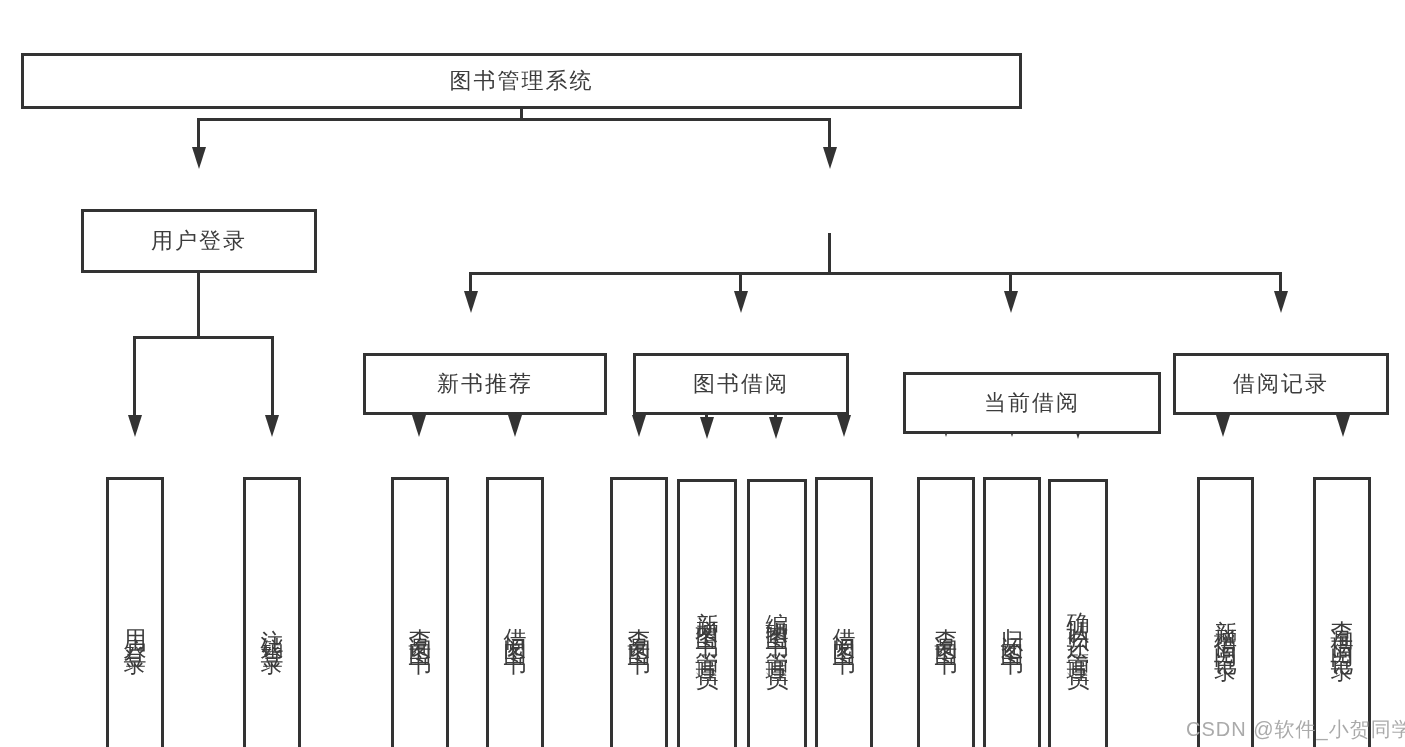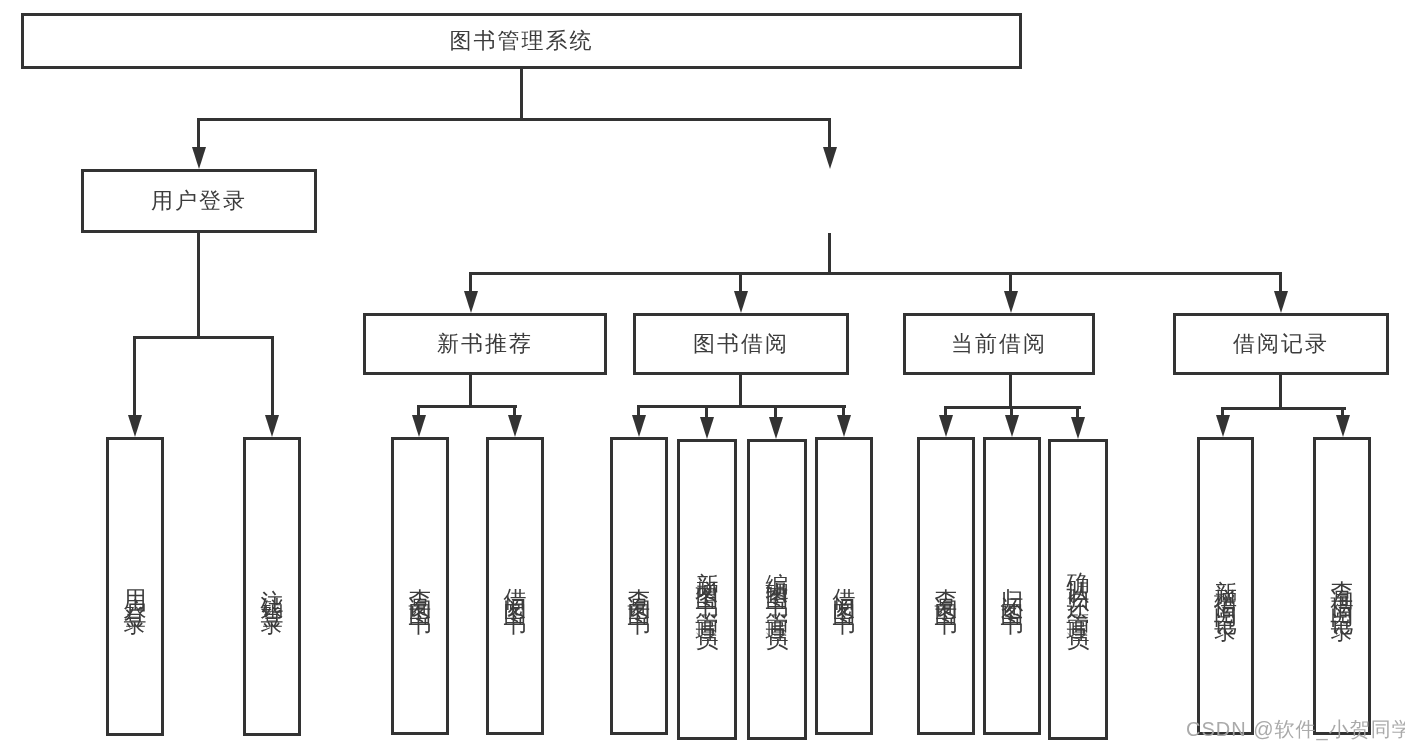--- a/index.html
+++ b/index.html
@@ -14,20 +14,21 @@
   .box {
     position: absolute;
     box-sizing: border-box;
     border: 3px solid #333333;
     background: #ffffff;
     display: flex;
     align-items: center;
     justify-content: center;
     color: #3c3c3c;
     z-index: 2;
+    margin-top: 40px;
   }
   .hbox {
     font-size: 22px;
     letter-spacing: 2px;
     white-space: nowrap;
   }
   .vbox {
     writing-mode: vertical-rl;
     font-size: 23px;
     letter-spacing: 8px;
@@ -87,21 +88,21 @@
   <div class="arrow" style="left:464px; top:291px;"></div>
   <div class="line" style="left:739px; top:275px; width:3px; height:18px;"></div>
   <div class="arrow" style="left:734px; top:291px;"></div>
   <div class="line" style="left:1009px; top:275px; width:3px; height:18px;"></div>
   <div class="arrow" style="left:1004px; top:291px;"></div>
   <div class="line" style="left:1279px; top:275px; width:3px; height:18px;"></div>
   <div class="arrow" style="left:1274px; top:291px;"></div>
 
   <div class="box hbox" style="left:363px; top:313px; width:244px; height:62px;">新书推荐</div>
   <div class="box hbox" style="left:633px; top:313px; width:216px; height:62px;">图书借阅</div>
-  <div class="box hbox" style="left:903px; top:313px; width:192px; height:62px;">当前借阅</div>
+  <div class="box hbox" style="left:903px; top:332px; width:258px; height:62px;">当前借阅</div>
   <div class="box hbox" style="left:1173px; top:313px; width:216px; height:62px;">借阅记录</div>
 
   <div class="line" style="left:469px; top:375px; width:3px; height:33px;"></div>
   <div class="line" style="left:417px; top:405px; width:100px; height:3px;"></div>
   <div class="line" style="left:417px; top:408px; width:3px; height:9px;"></div>
   <div class="arrow" style="left:412px; top:415px;"></div>
   <div class="line" style="left:513px; top:408px; width:3px; height:9px;"></div>
   <div class="arrow" style="left:508px; top:415px;"></div>
 
   <div class="line" style="left:739px; top:375px; width:3px; height:33px;"></div>

